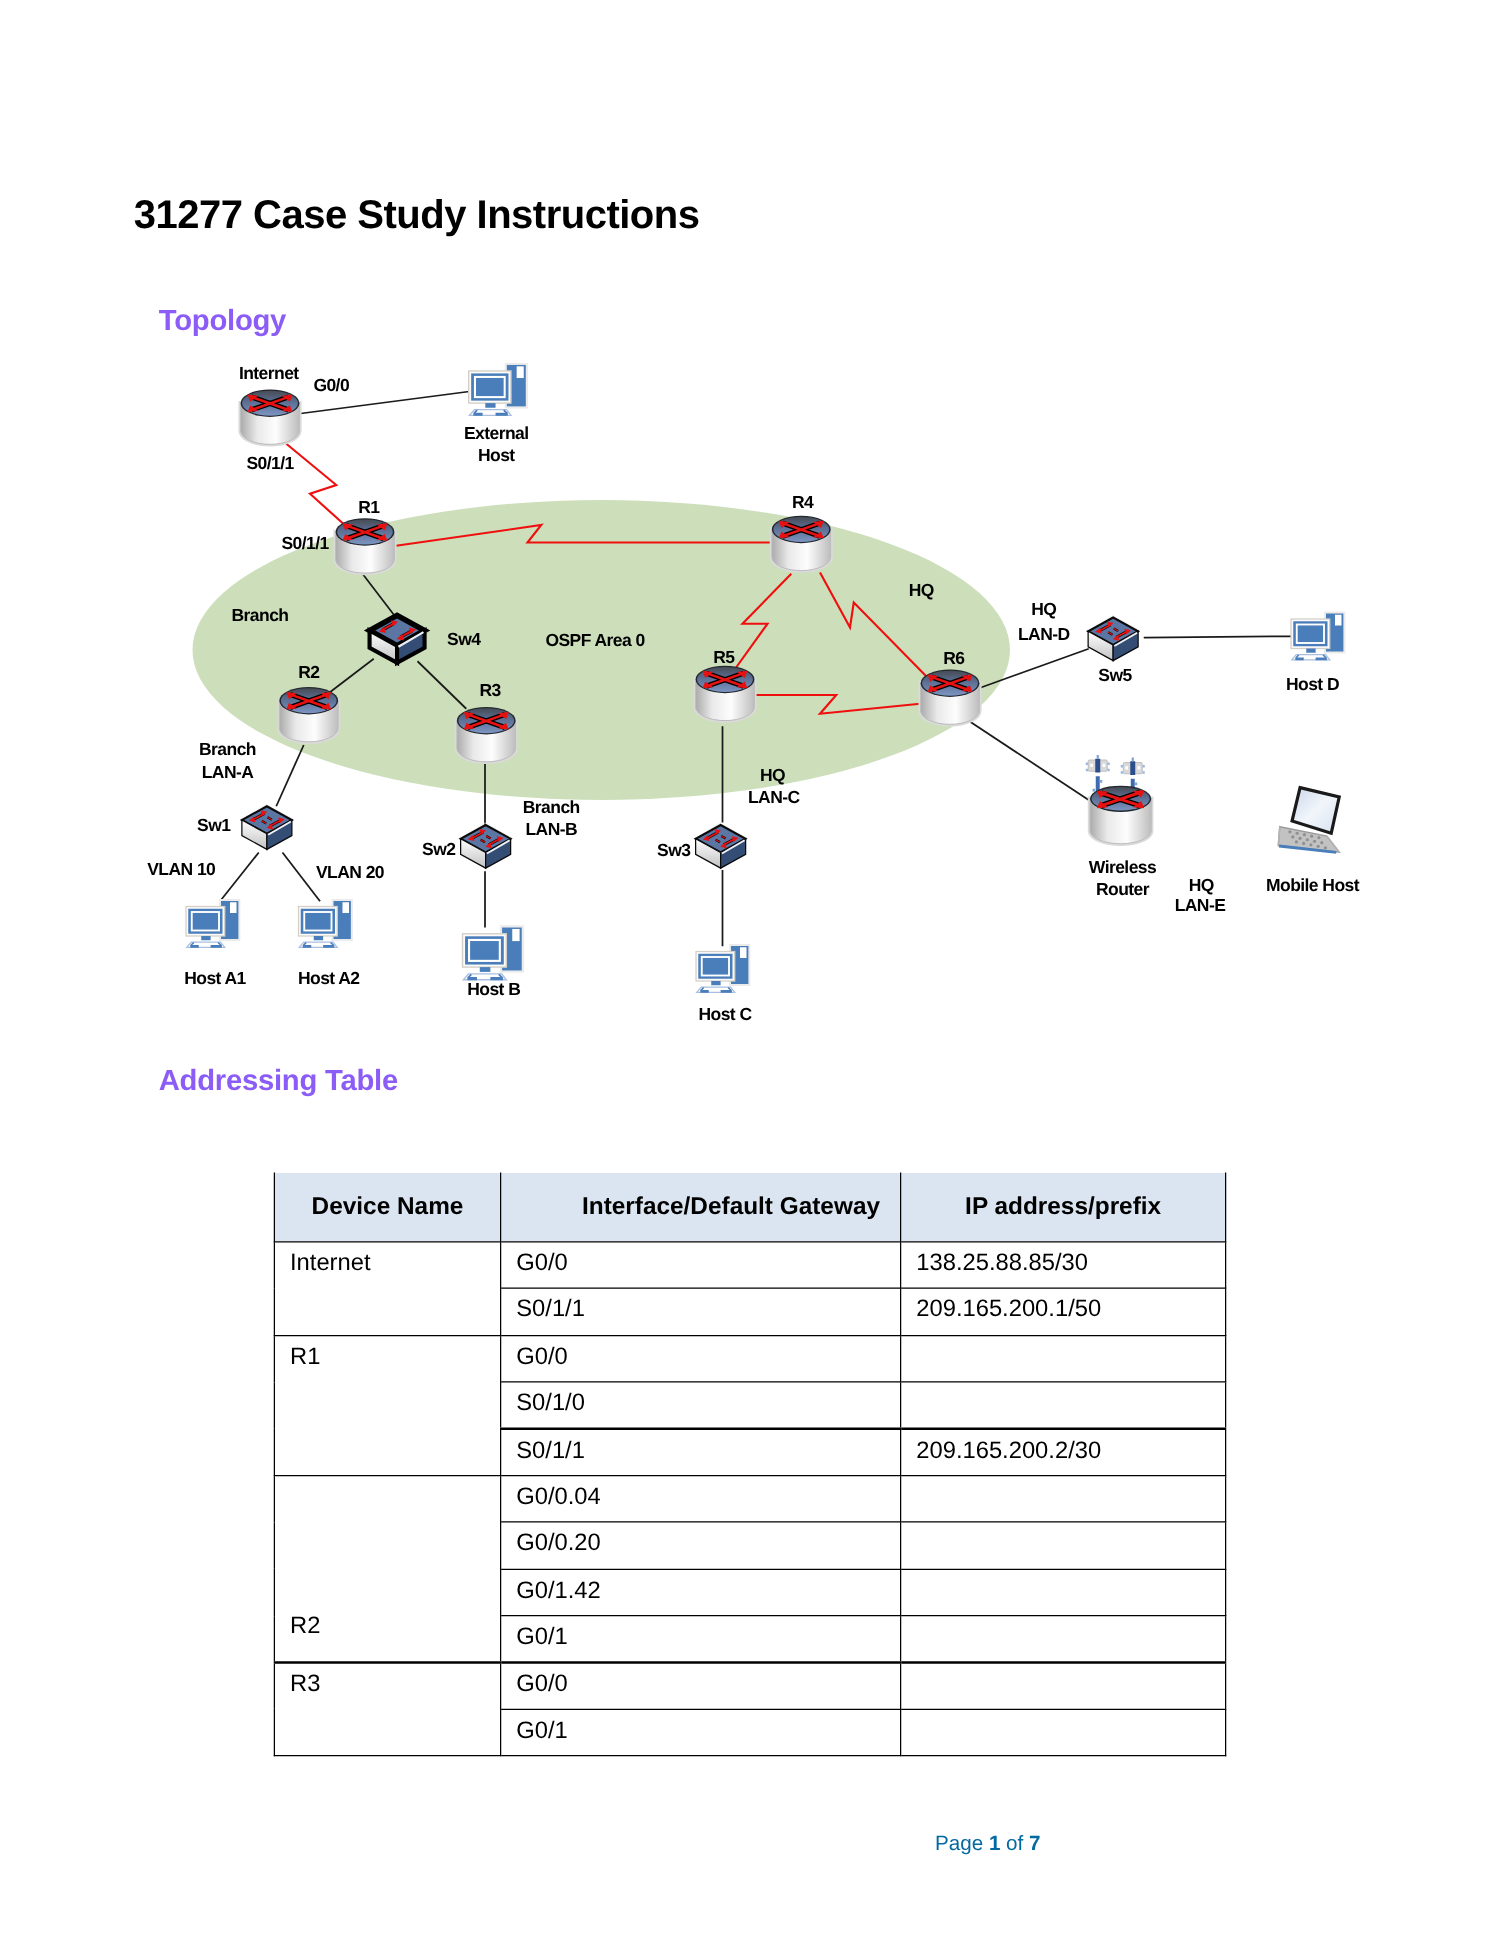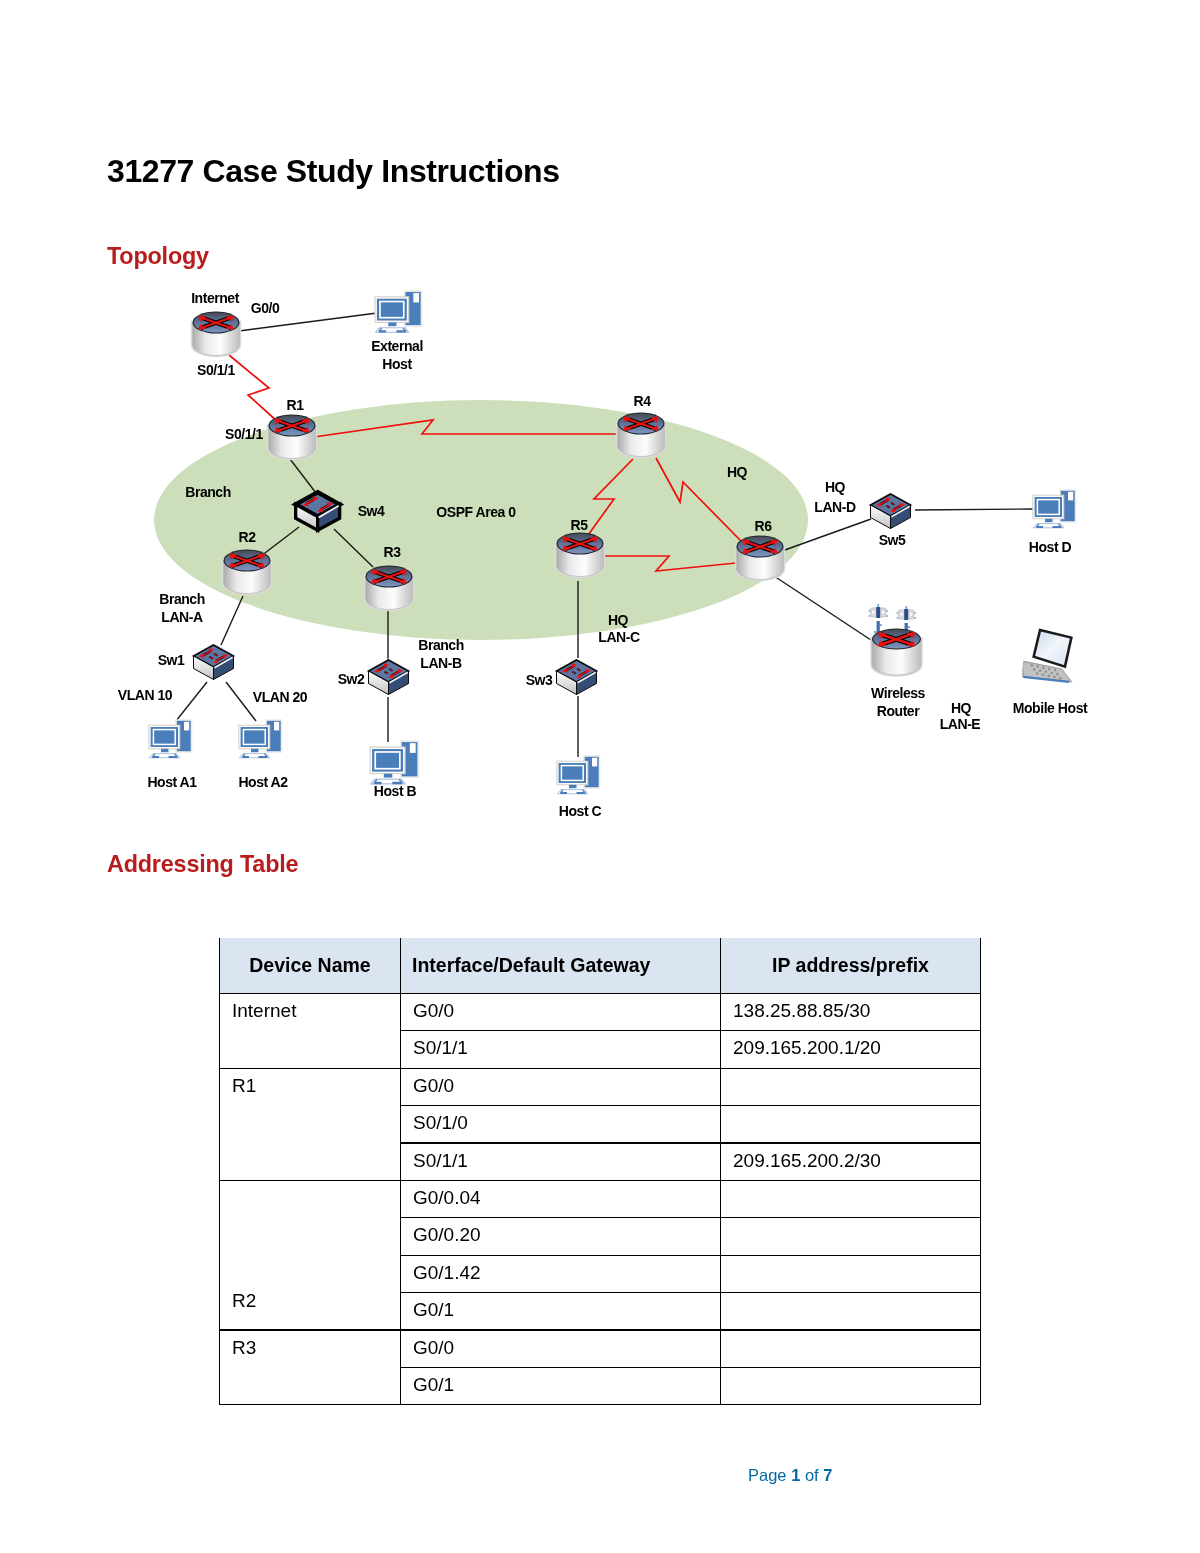--- a/index.html
+++ b/index.html
@@ -1,23 +1,23 @@
 <!DOCTYPE html>
 <html><head>
 <meta charset="utf-8">
 <style>
 html,body{margin:0;padding:0;background:#ffffff;}
 #page{position:relative;width:1200px;height:1490px;background:#ffffff;overflow:hidden;
   font-family:"Liberation Sans",sans-serif;}
 .title{position:absolute;left:107px;top:153px;font-size:32px;font-weight:bold;color:#000;letter-spacing:-0.4px;}
-.h2{position:absolute;font-size:23.4px;font-weight:bold;color:#b91c1c;letter-spacing:-0.2px;}
+.h2{position:absolute;font-size:23.4px;font-weight:bold;color:#8b5cf6;letter-spacing:-0.2px;margin-left:20px;}
 #addrtable{position:absolute;left:219px;top:938px;border-collapse:collapse;table-layout:fixed;}
 #addrtable td{border:1px solid #000;padding:0 0 0 12px;font-size:19px;color:#000;vertical-align:top;overflow:hidden;}
 #addrtable td.hdr{background:#dbe5f1;font-weight:bold;text-align:center;vertical-align:middle;border-top:none;padding:16px;font-size:19.5px;}
-#addrtable td.hdrL{text-align:left;padding-left:11px;}
+#addrtable td.hdrL{text-align:right;padding-left:11px;}
 #addrtable tr{height:37.4px;}
 #addrtable tr.hrow{height:52px;}
 #addrtable td.dev{padding-top:6px;}
 #addrtable td.cell{padding-top:6px;}
 #addrtable td.devbot{vertical-align:bottom;padding-bottom:17px;}
 #addrtable td.thick{border-top:2.5px solid #000;}
 .footer{position:absolute;left:748px;top:1466px;font-size:16.5px;color:#0369a1;}
 </style>
 </head>
 <body>
@@ -284,21 +284,21 @@
           <td class="hdr hdrL">Interface/Default Gateway</td>
           <td class="hdr">IP address/prefix</td>
         </tr>
     <tr>
           <td class="dev" rowspan="2">Internet</td>
           <td class="cell">G0/0</td>
           <td class="cell">138.25.88.85/30</td>
         </tr>
     <tr>
           <td class="cell">S0/1/1</td>
-          <td class="cell">209.165.200.1/20</td>
+          <td class="cell">209.165.200.1/50</td>
         </tr>
     <tr>
           <td class="dev" rowspan="3">R1</td>
           <td class="cell">G0/0</td>
           <td class="cell"></td>
         </tr>
     <tr>
           <td class="cell">S0/1/0</td>
           <td class="cell"></td>
         </tr>

